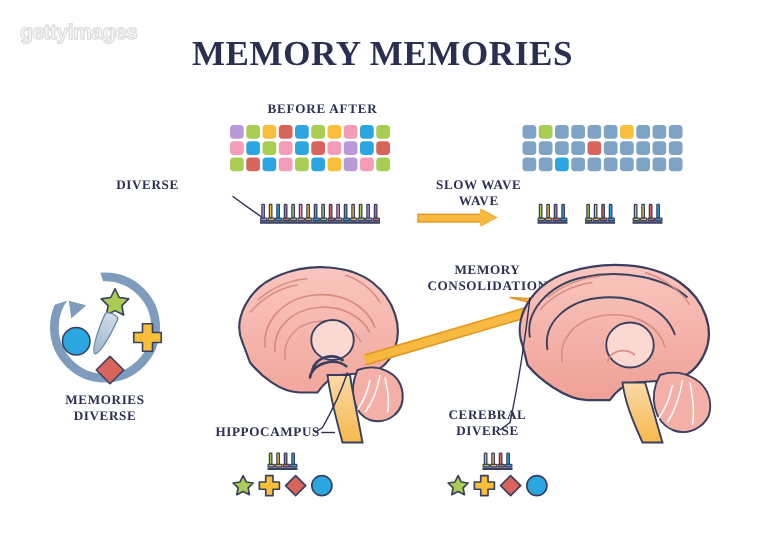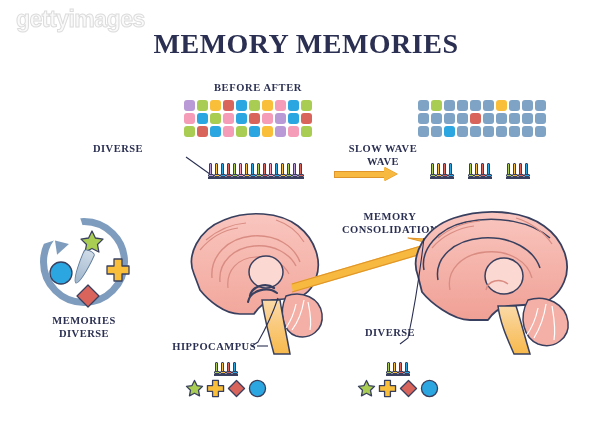--- a/index.html
+++ b/index.html
@@ -8,23 +8,23 @@
     background:#ffffff;
     font-family:"Liberation Serif", serif;
     overflow:hidden;
     position:relative;
   }
   #stage{position:absolute;left:0;top:0;width:612px;height:428px;}
   .abs{position:absolute;}
 
   
   #watermark{
-    left:16px;top:6px;
+    left:16px;top:16px;
     font-family:"Liberation Sans", sans-serif;
-    font-size:23px;font-weight:700;letter-spacing:-0.5px;
+    font-size:17px;font-weight:700;letter-spacing:-0.5px;
     color:transparent;
     -webkit-text-stroke:1px #dcdcdc;
     text-shadow:0 0 0 #fafafa;
     user-select:none;
   }
 
   
   #title{
     left:0;top:28px;width:612px;text-align:center;
     font-family:"Liberation Serif", serif;
@@ -487,20 +487,21 @@
     <path d="M142,100 C140,114 136,124 130,134 M148,102 C150,114 152,124 150,136 M134,104 C132,114 128,124 122,132" fill="none" stroke="#ffffff" stroke-width="1.2"></path>
 
     <path d="M94,102 C96,118 102,132 110,150 L126,150 C120,130 116,114 112,102 Z" fill="url(#stem2)" stroke="#39405f" stroke-width="1.5"></path>
     <path d="M82,86 C84,76 96,74 104,80" fill="none" stroke="#d98c82" stroke-width="1.4"></path>
   </svg>
 
   <svg class="abs" style="left:400px;top:238px;" width="42" height="110">
     <path d="M24,0 C20,34 14,72 8,100 L0,106" stroke="#2b3052" stroke-width="1.1" fill="none"></path>
   </svg>
   <div class="abs callout" style="left:346px;top:326px;width:88px;text-align:center;">
+    <div>CEREBRAL</div>
     <div>DIVERSE</div>
   </div>
 
   <div class="abs" style="left:344px;top:362px;">
     <div id="legend-ctx-spikes" style="display:flex;justify-content:center;width:108px;">
         <div>
           <div class="spikes">
             <div class="spike">
               <div class="stem" style="background: rgb(169, 204, 82); height: 10px; border: 0.8px solid rgb(57, 64, 95); box-sizing: border-box;"></div>
               <div class="base" style="background: rgb(169, 204, 82); border: 0.8px solid rgb(57, 64, 95); box-sizing: border-box;"></div>

